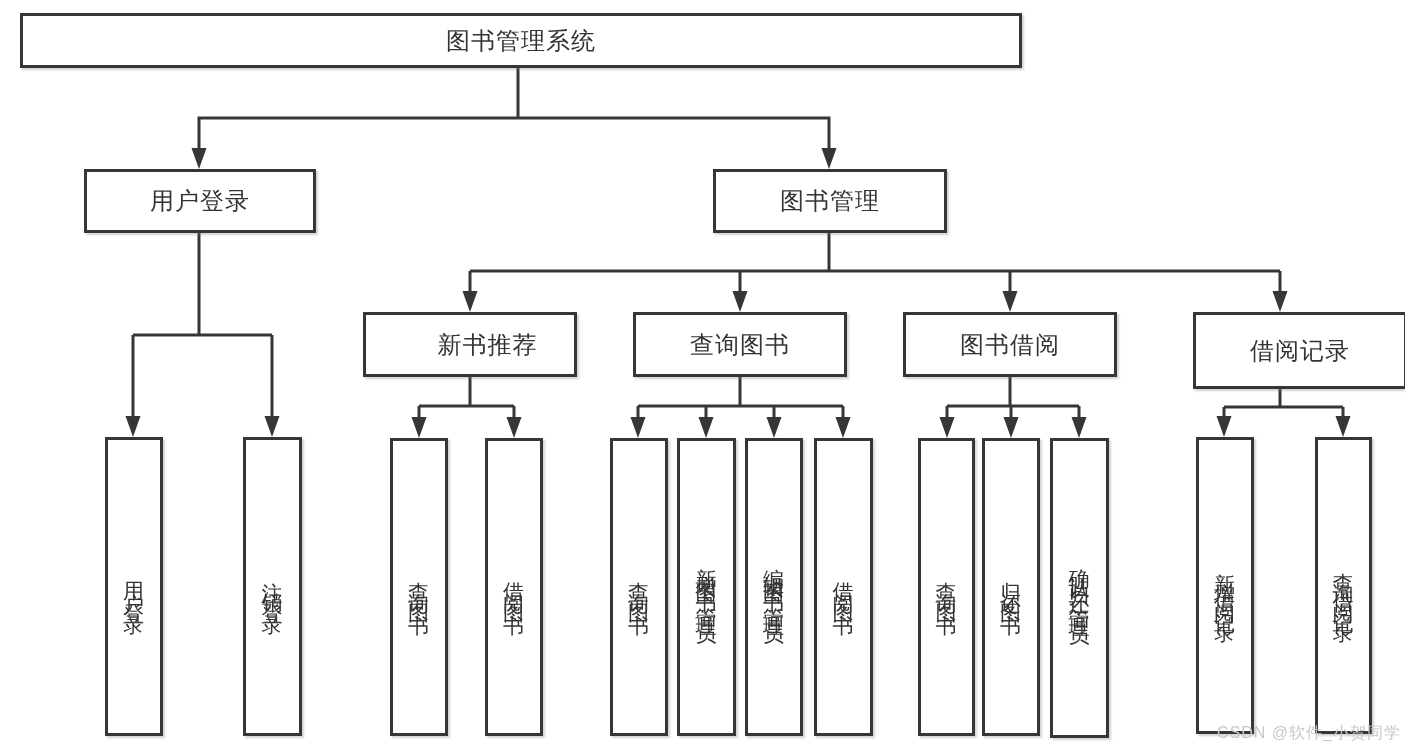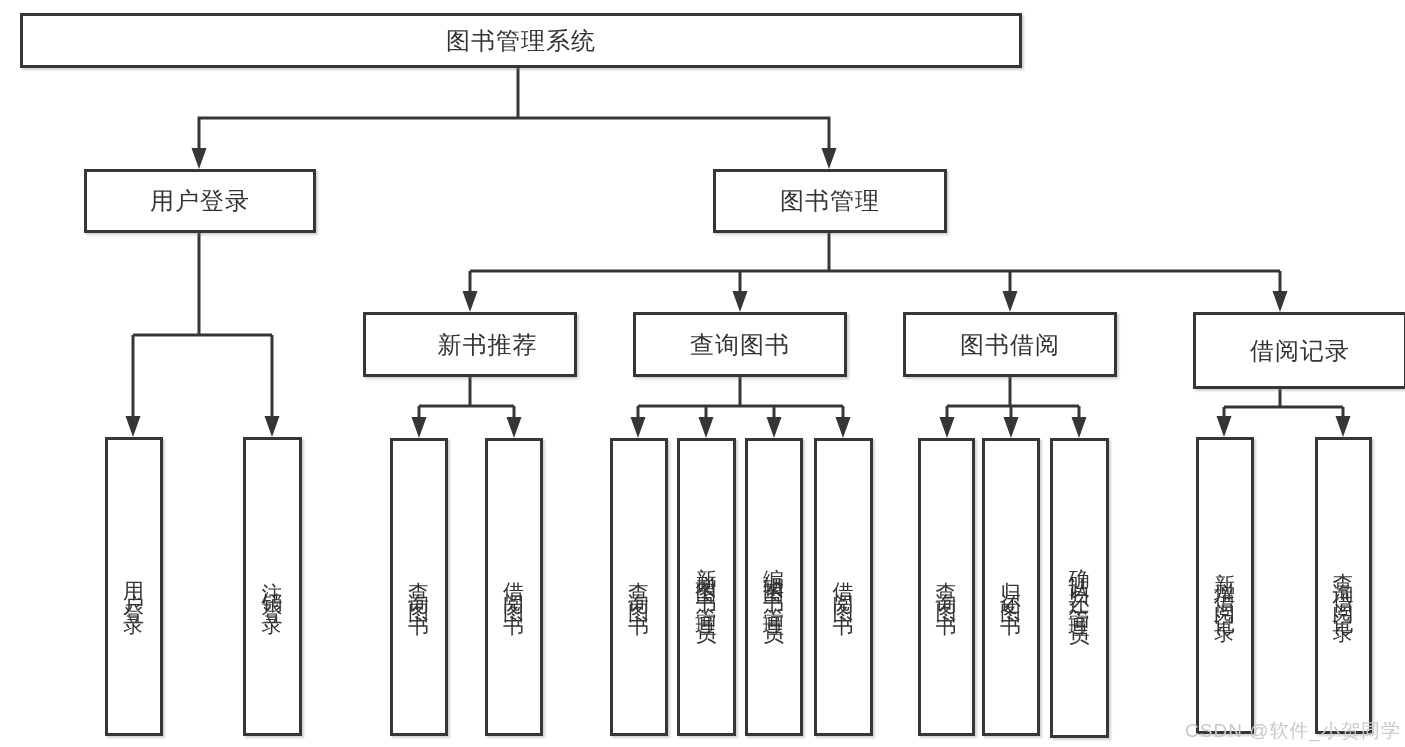--- a/index.html
+++ b/index.html
@@ -46,21 +46,21 @@
     letter-spacing: 11px;
     line-height: 1;
     white-space: nowrap;
   }
   .vlabel.mid  { letter-spacing: 10px; }
   .vlabel.long { letter-spacing: 8px;  }
   .watermark {
     position: absolute;
     right: 4px;
     bottom: 3px;
-    font-size: 19px;
+    font-size: 16px;
     color: #c8c8c8;
     letter-spacing: 1px;
     z-index: 3;
     white-space: nowrap;
     margin-top: 44px;
   }
 </style>
 </head>
 <body>
 

